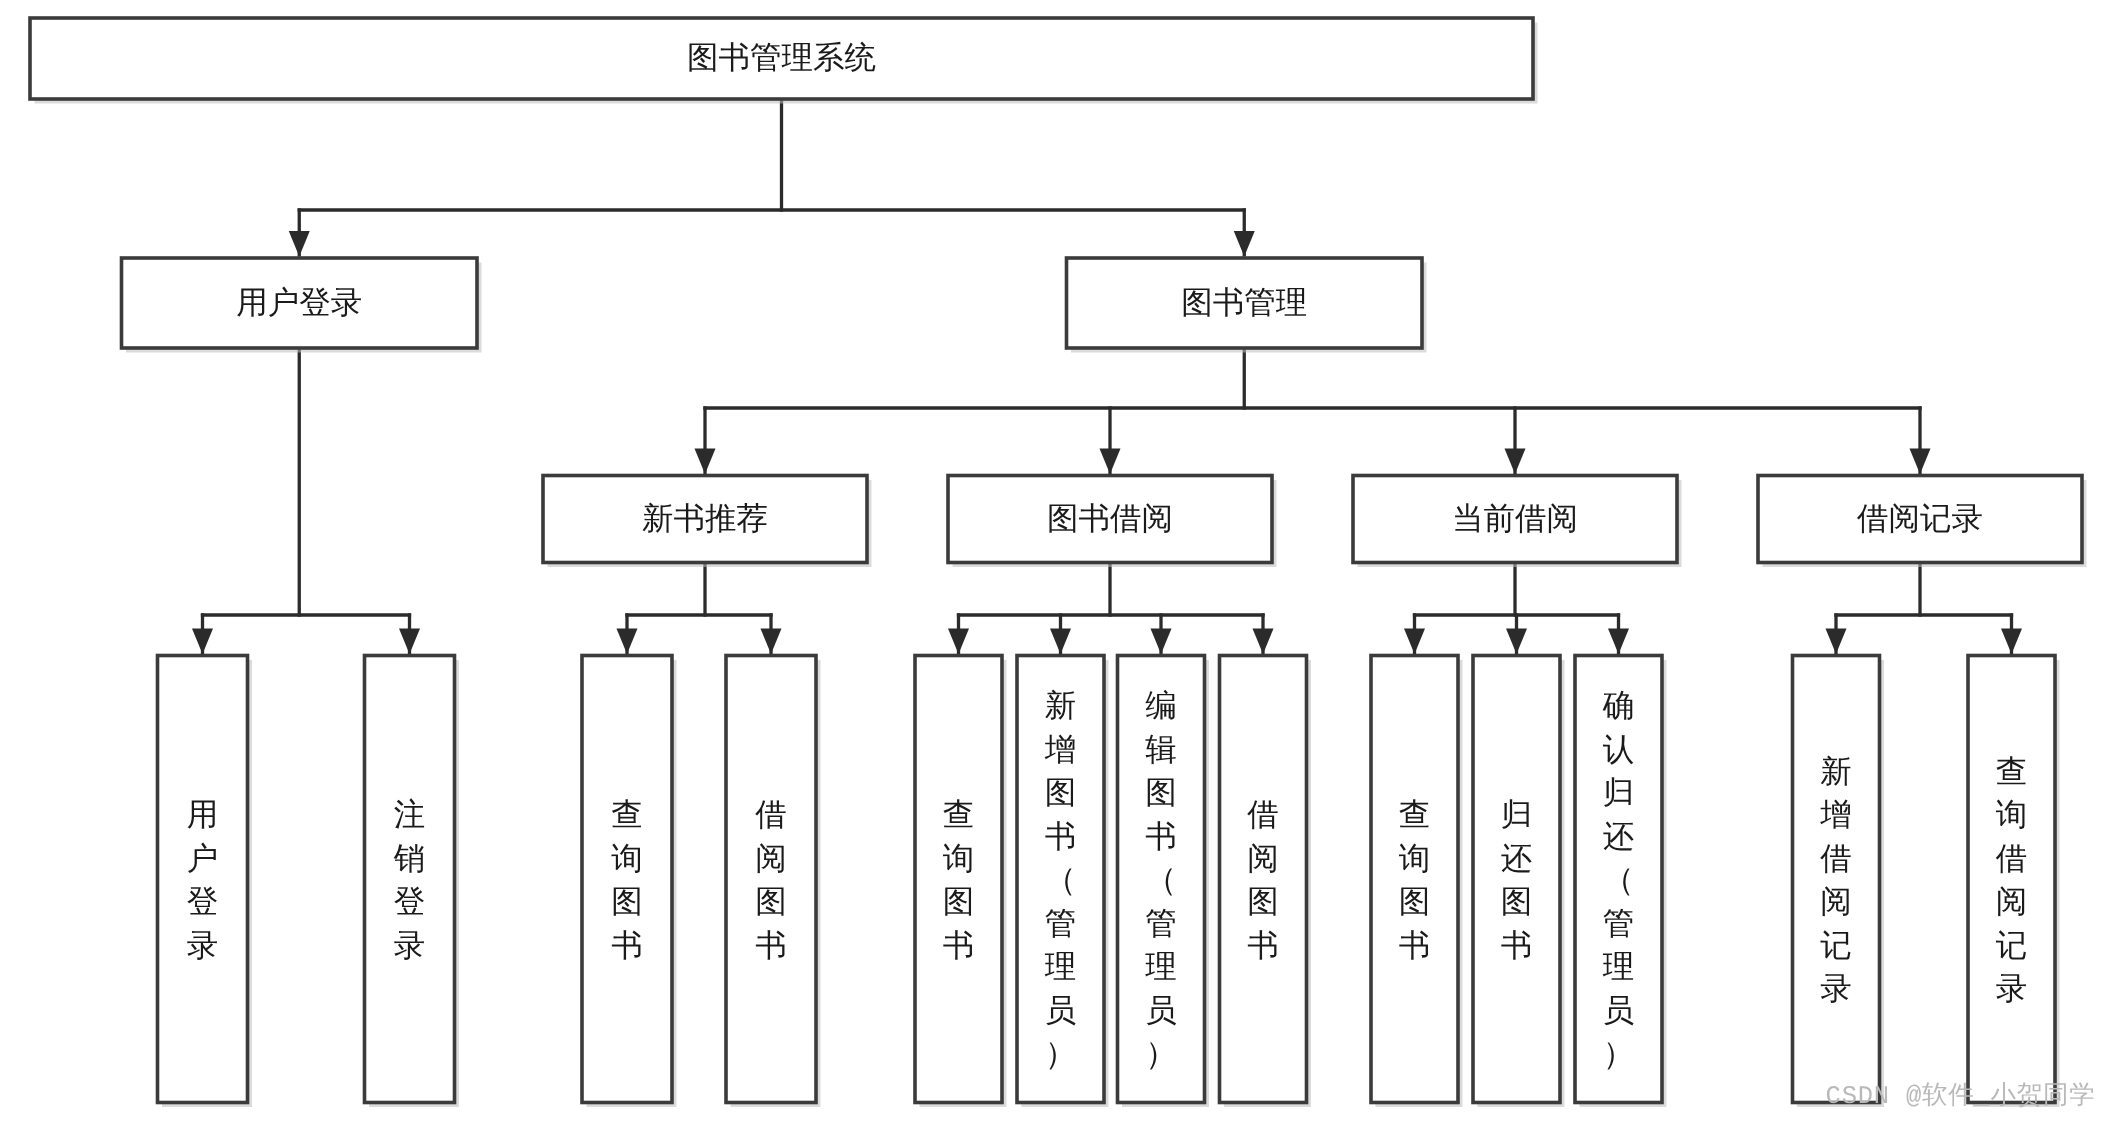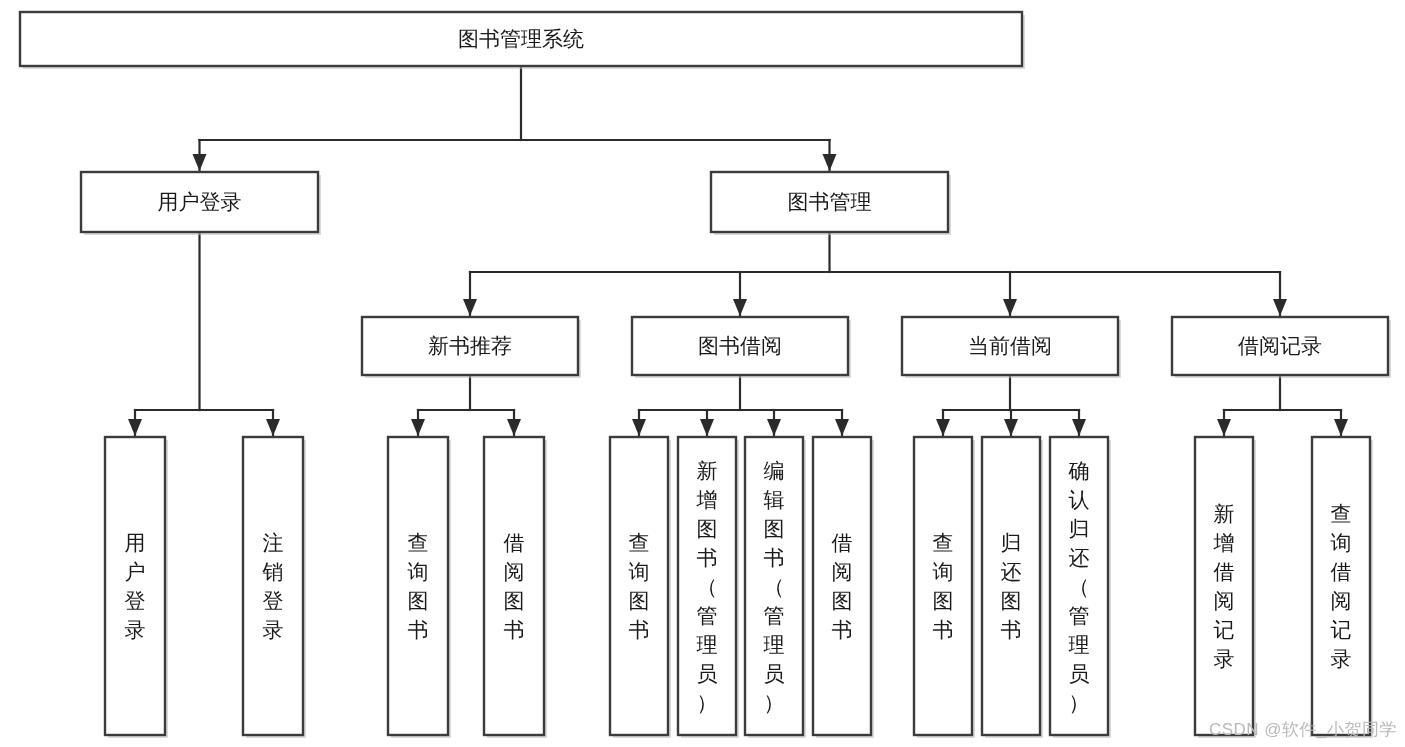--- a/index.html
+++ b/index.html
@@ -55,21 +55,21 @@
   .node-label-vertical {
     font-family: "Liberation Sans", "DejaVu Sans", sans-serif;
     fill: #1a1a1a;
     font-size: 21px;
     text-anchor: middle;
   }
   .watermark {
     position: absolute;
     right: 8px;
     bottom: 6px;
-    font-family: Liberation Sans, sans-serif;
+    font-family: Liberation Mono, monospace;
     font-size: 17px;
     color: #b9b9b9;
     white-space: nowrap;
     letter-spacing: 0.5px;
   }
 </style>
 </head>
 <body>
 
 <div id="diagram-root">

